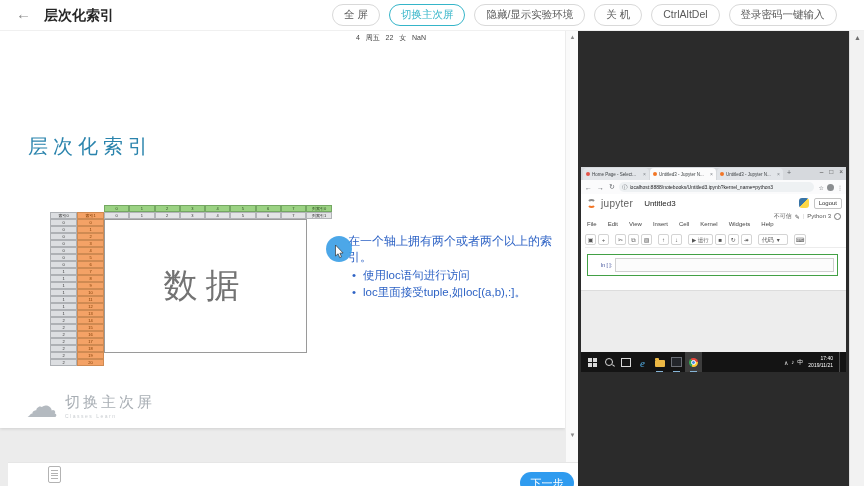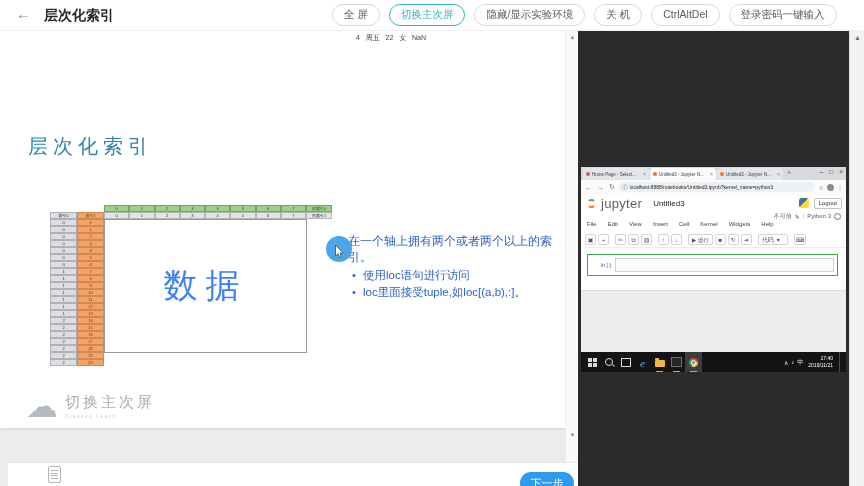--- a/index.html
+++ b/index.html
@@ -35,21 +35,21 @@
   .fcell.flabel{flex:none;width:26px;}
   .frowhead{position:absolute;left:0;top:7px;width:54px;height:7px;display:flex;}
   .frows{position:absolute;left:0;top:14px;width:54px;height:132px;display:flex;flex-direction:column;}
   .frow{flex:1;display:flex;}
   .fc{width:27px;box-sizing:border-box;font-size:4px;display:flex;align-items:center;
       justify-content:center;border:0.5px solid;overflow:hidden;}
   .fc.g{background:#dcdee1;border-color:#aeb1b5;color:#333;}
   .fc.o{background:#f4a266;border-color:#cf8a52;color:#7c3a00;}
   .fbox{position:absolute;left:54px;top:14px;width:201px;height:132px;background:#fff;
         border:1px solid #9a9a9a;display:flex;align-items:center;justify-content:center;}
-  .fbox span{font-family:"Liberation Serif","DejaVu Serif",serif;font-size:34px;color:#3b82f6;
+  .fbox span{font-family:"Liberation Serif","DejaVu Serif",serif;font-size:34px;color:#737373;
              letter-spacing:8px;}
 
   
   .bullets{position:absolute;left:348px;top:203px;width:220px;color:#2e63c5;}
   .bmain{margin:0;font-size:12px;line-height:1.35;}
   .bullets ul{margin:3px 0 0 4px;padding:0;list-style:none;}
   .bullets li{font-size:11.5px;line-height:1.3;margin-top:2px;padding-left:11px;position:relative;}
   .bullets li::before{content:"•";position:absolute;left:0;top:0;}
 
   
@@ -110,21 +110,21 @@
               font-size:6px;color:#5f6368;}
   .avatar{width:7px;height:7px;border-radius:50%;background:#8a8d90;display:inline-block;}
 
   
   .jpage{position:absolute;left:0;top:27px;width:265px;height:158px;background:#fff;overflow:hidden;}
   .jhead{position:absolute;left:0;top:0;right:0;height:18px;display:flex;align-items:center;
          padding:0 4px 0 6px;gap:5px;}
   .jlogo{width:9px;height:9px;border-radius:50%;border-top:2px solid #8c8c8c;
          border-bottom:2px solid #f37626;border-left:2px solid transparent;
          border-right:2px solid transparent;box-sizing:border-box;}
-  .jword{font-size:13px;color:#616161;letter-spacing:.3px;}
+  .jword{font-size:10px;color:#616161;letter-spacing:.3px;}
   .jtitle{font-size:8px;color:#222;margin-left:6px;}
   .jspacer{flex:1;}
   .pyico{width:10px;height:10px;border-radius:3px;
          background:linear-gradient(135deg,#3874a6 0 50%,#ffd845 50% 100%);}
   .logout{font-size:6px;color:#333;border:1px solid #c4c4c4;border-radius:2px;background:#fff;
           padding:1.5px 4px;cursor:pointer;font-family:inherit;}
   .jsub{position:absolute;right:5px;top:17px;height:10px;display:flex;gap:3px;align-items:center;
         font-size:6px;color:#555;}
   .jsub .sep{color:#ccc;}
   .kcirc{width:5px;height:5px;border:1px solid #777;border-radius:50%;display:inline-block;}

